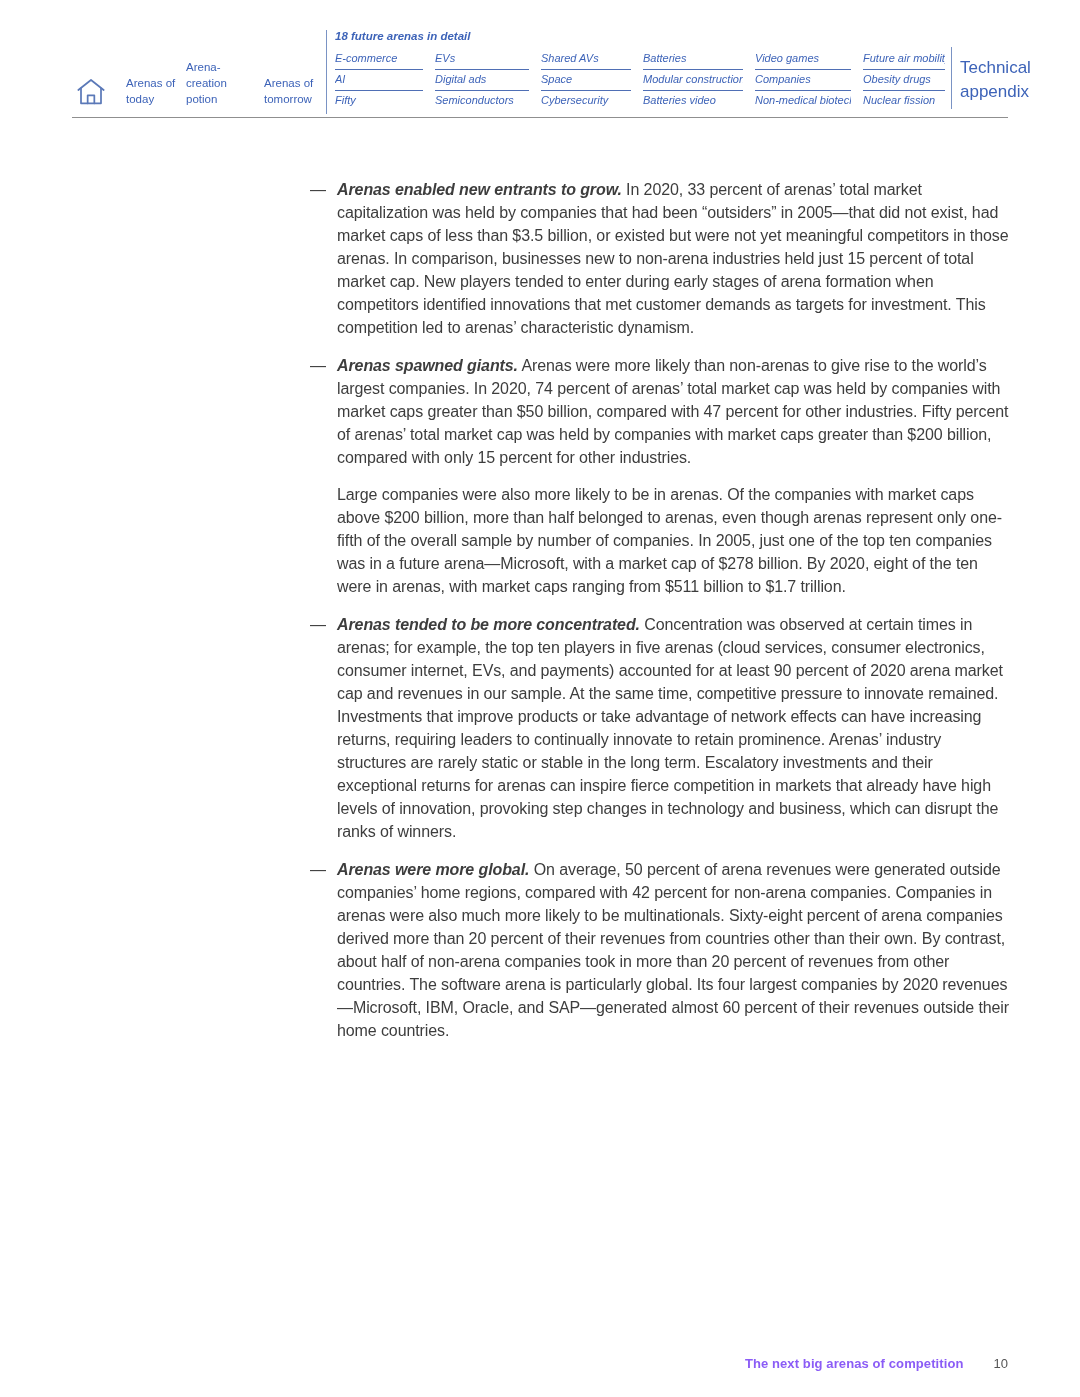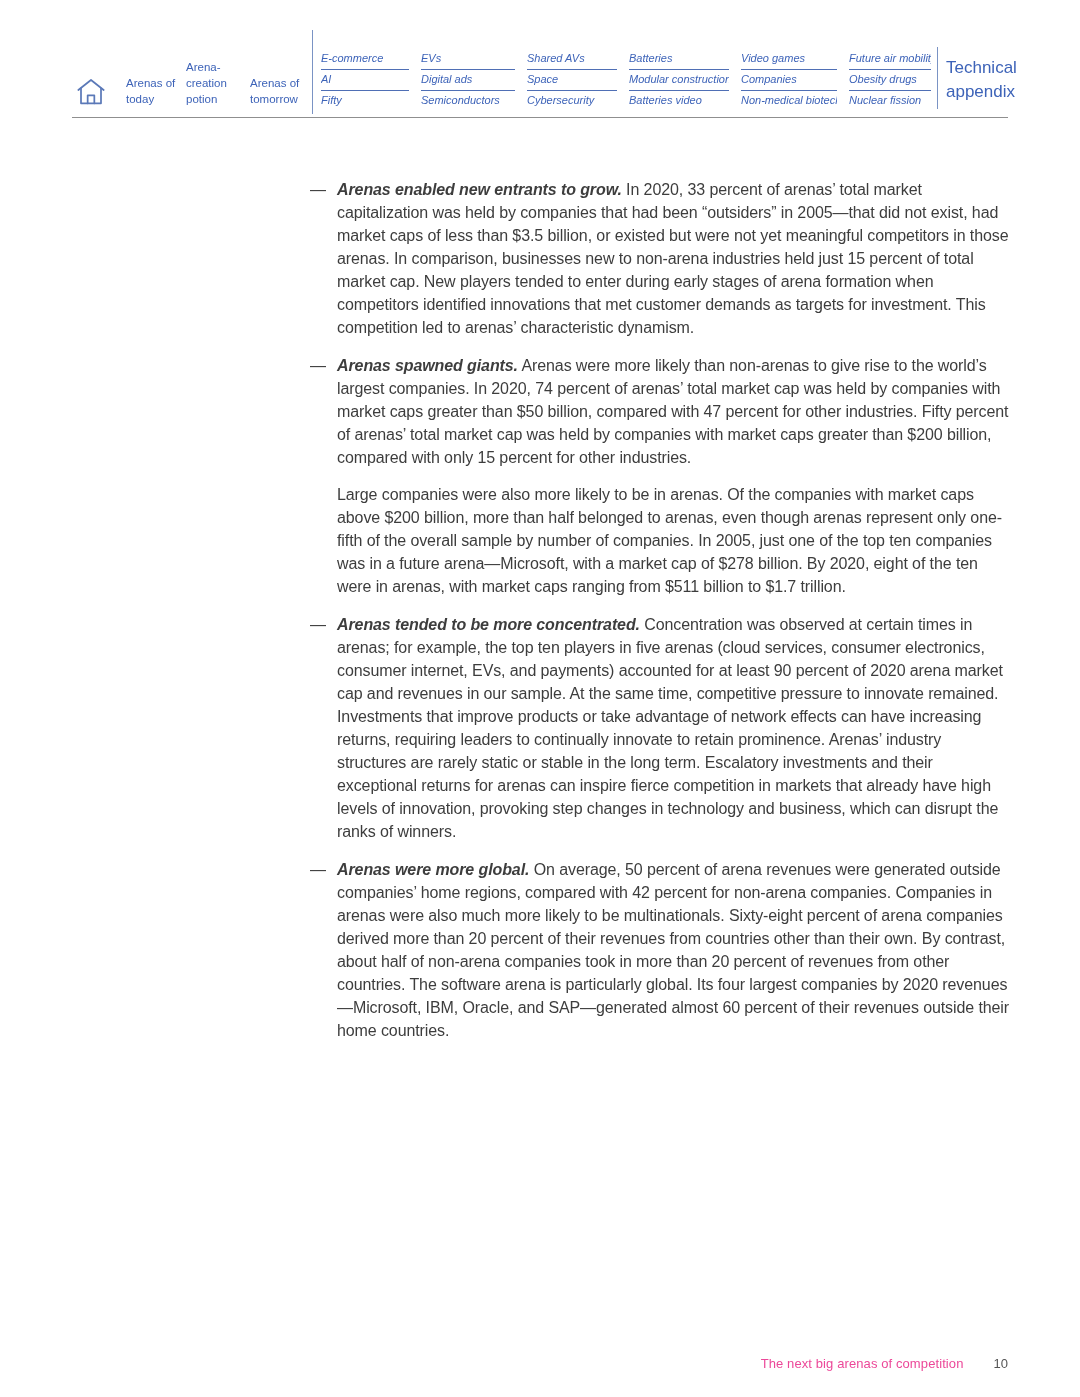--- a/index.html
+++ b/index.html
@@ -34,21 +34,21 @@
   .nav-item {
     color: #3d63b8;
     font-size: 11.5px;
     line-height: 1.4;
     margin-bottom: 10px;
     cursor: pointer;
     flex: none;
   }
   .nav-item.n1 { margin-left: 18px; width: 50px; }
   .nav-item.n2 { margin-left: 10px; width: 56px; }
-  .nav-item.n3 { margin-left: 8px;  width: 58px; }
+  .nav-item.n3 { margin-left: 22px;  width: 58px; }
   .vdiv {
     width: 1px;
     background: #7a93c4;
     flex: none;
   }
   .vdiv.left  { height: 84px; margin-left: 4px; margin-bottom: 3px; }
   .vdiv.right { height: 62px; margin-left: 6px; margin-bottom: 8px; }
   .arenas-panel {
     flex: none;
     padding-left: 8px;
@@ -115,22 +115,22 @@
   .page-footer {
     position: absolute;
     right: 72px;
     bottom: 26px;
     display: flex;
     align-items: baseline;
     gap: 30px;
   }
   .footer-title {
     font-size: 13px;
-    font-weight: 400;
-    color: #ec4899;
+    font-weight: 700;
+    color: #8b5cf6;
     letter-spacing: 0.1px;
   }
   .footer-page {
     font-size: 13px;
     color: #555555;
   }
 </style>
 </head>
 <body>
 
@@ -154,20 +154,21 @@
     <div class="nav-item n2">
       <span>Arena-creation potion</span>
     </div>
     <div class="nav-item n3">
       <span>Arenas of tomorrow</span>
     </div>
 
     <div class="vdiv left"></div>
 
     <div class="arenas-panel">
+      <div class="arenas-title">18 future arenas in detail</div>
       <div class="arenas-grid">
         <div class="arena-cell">E-commerce</div>
         <div class="arena-cell">EVs</div>
         <div class="arena-cell">Shared AVs</div>
         <div class="arena-cell">Batteries</div>
         <div class="arena-cell">Video games</div>
         <div class="arena-cell">Future air mobility</div>
         <div class="arena-cell">AI</div>
         <div class="arena-cell">Digital ads</div>
         <div class="arena-cell">Space</div>

